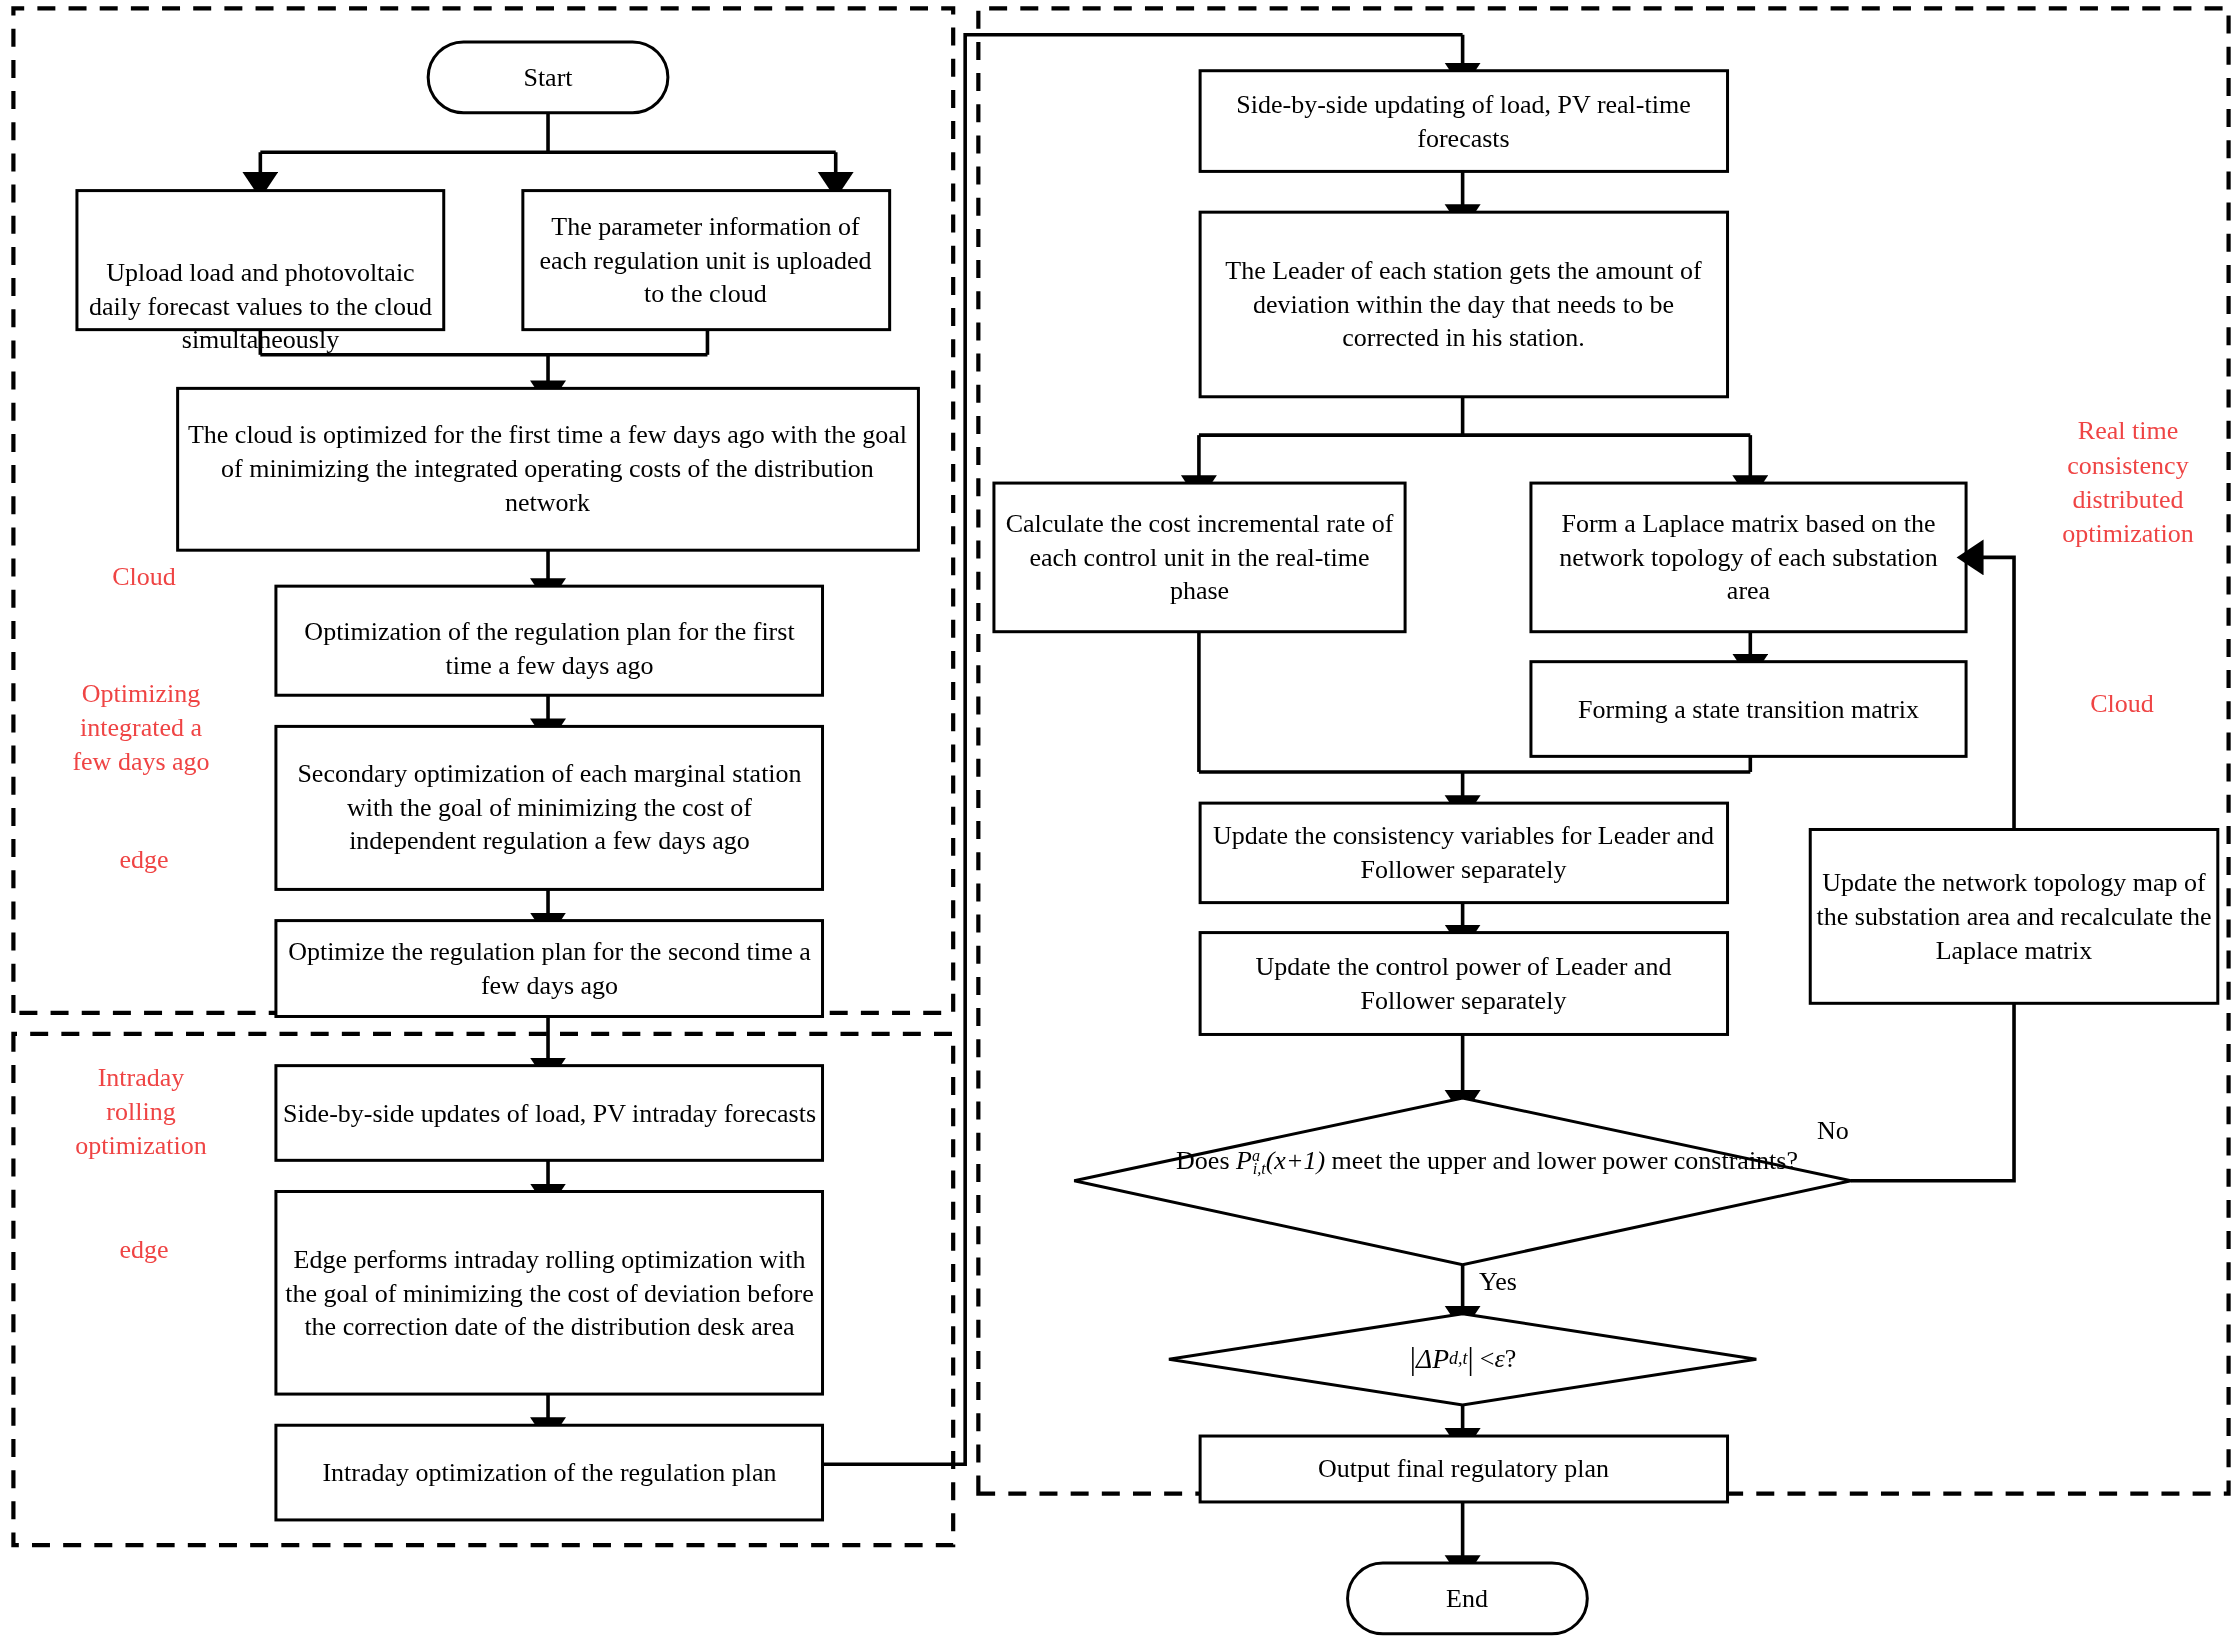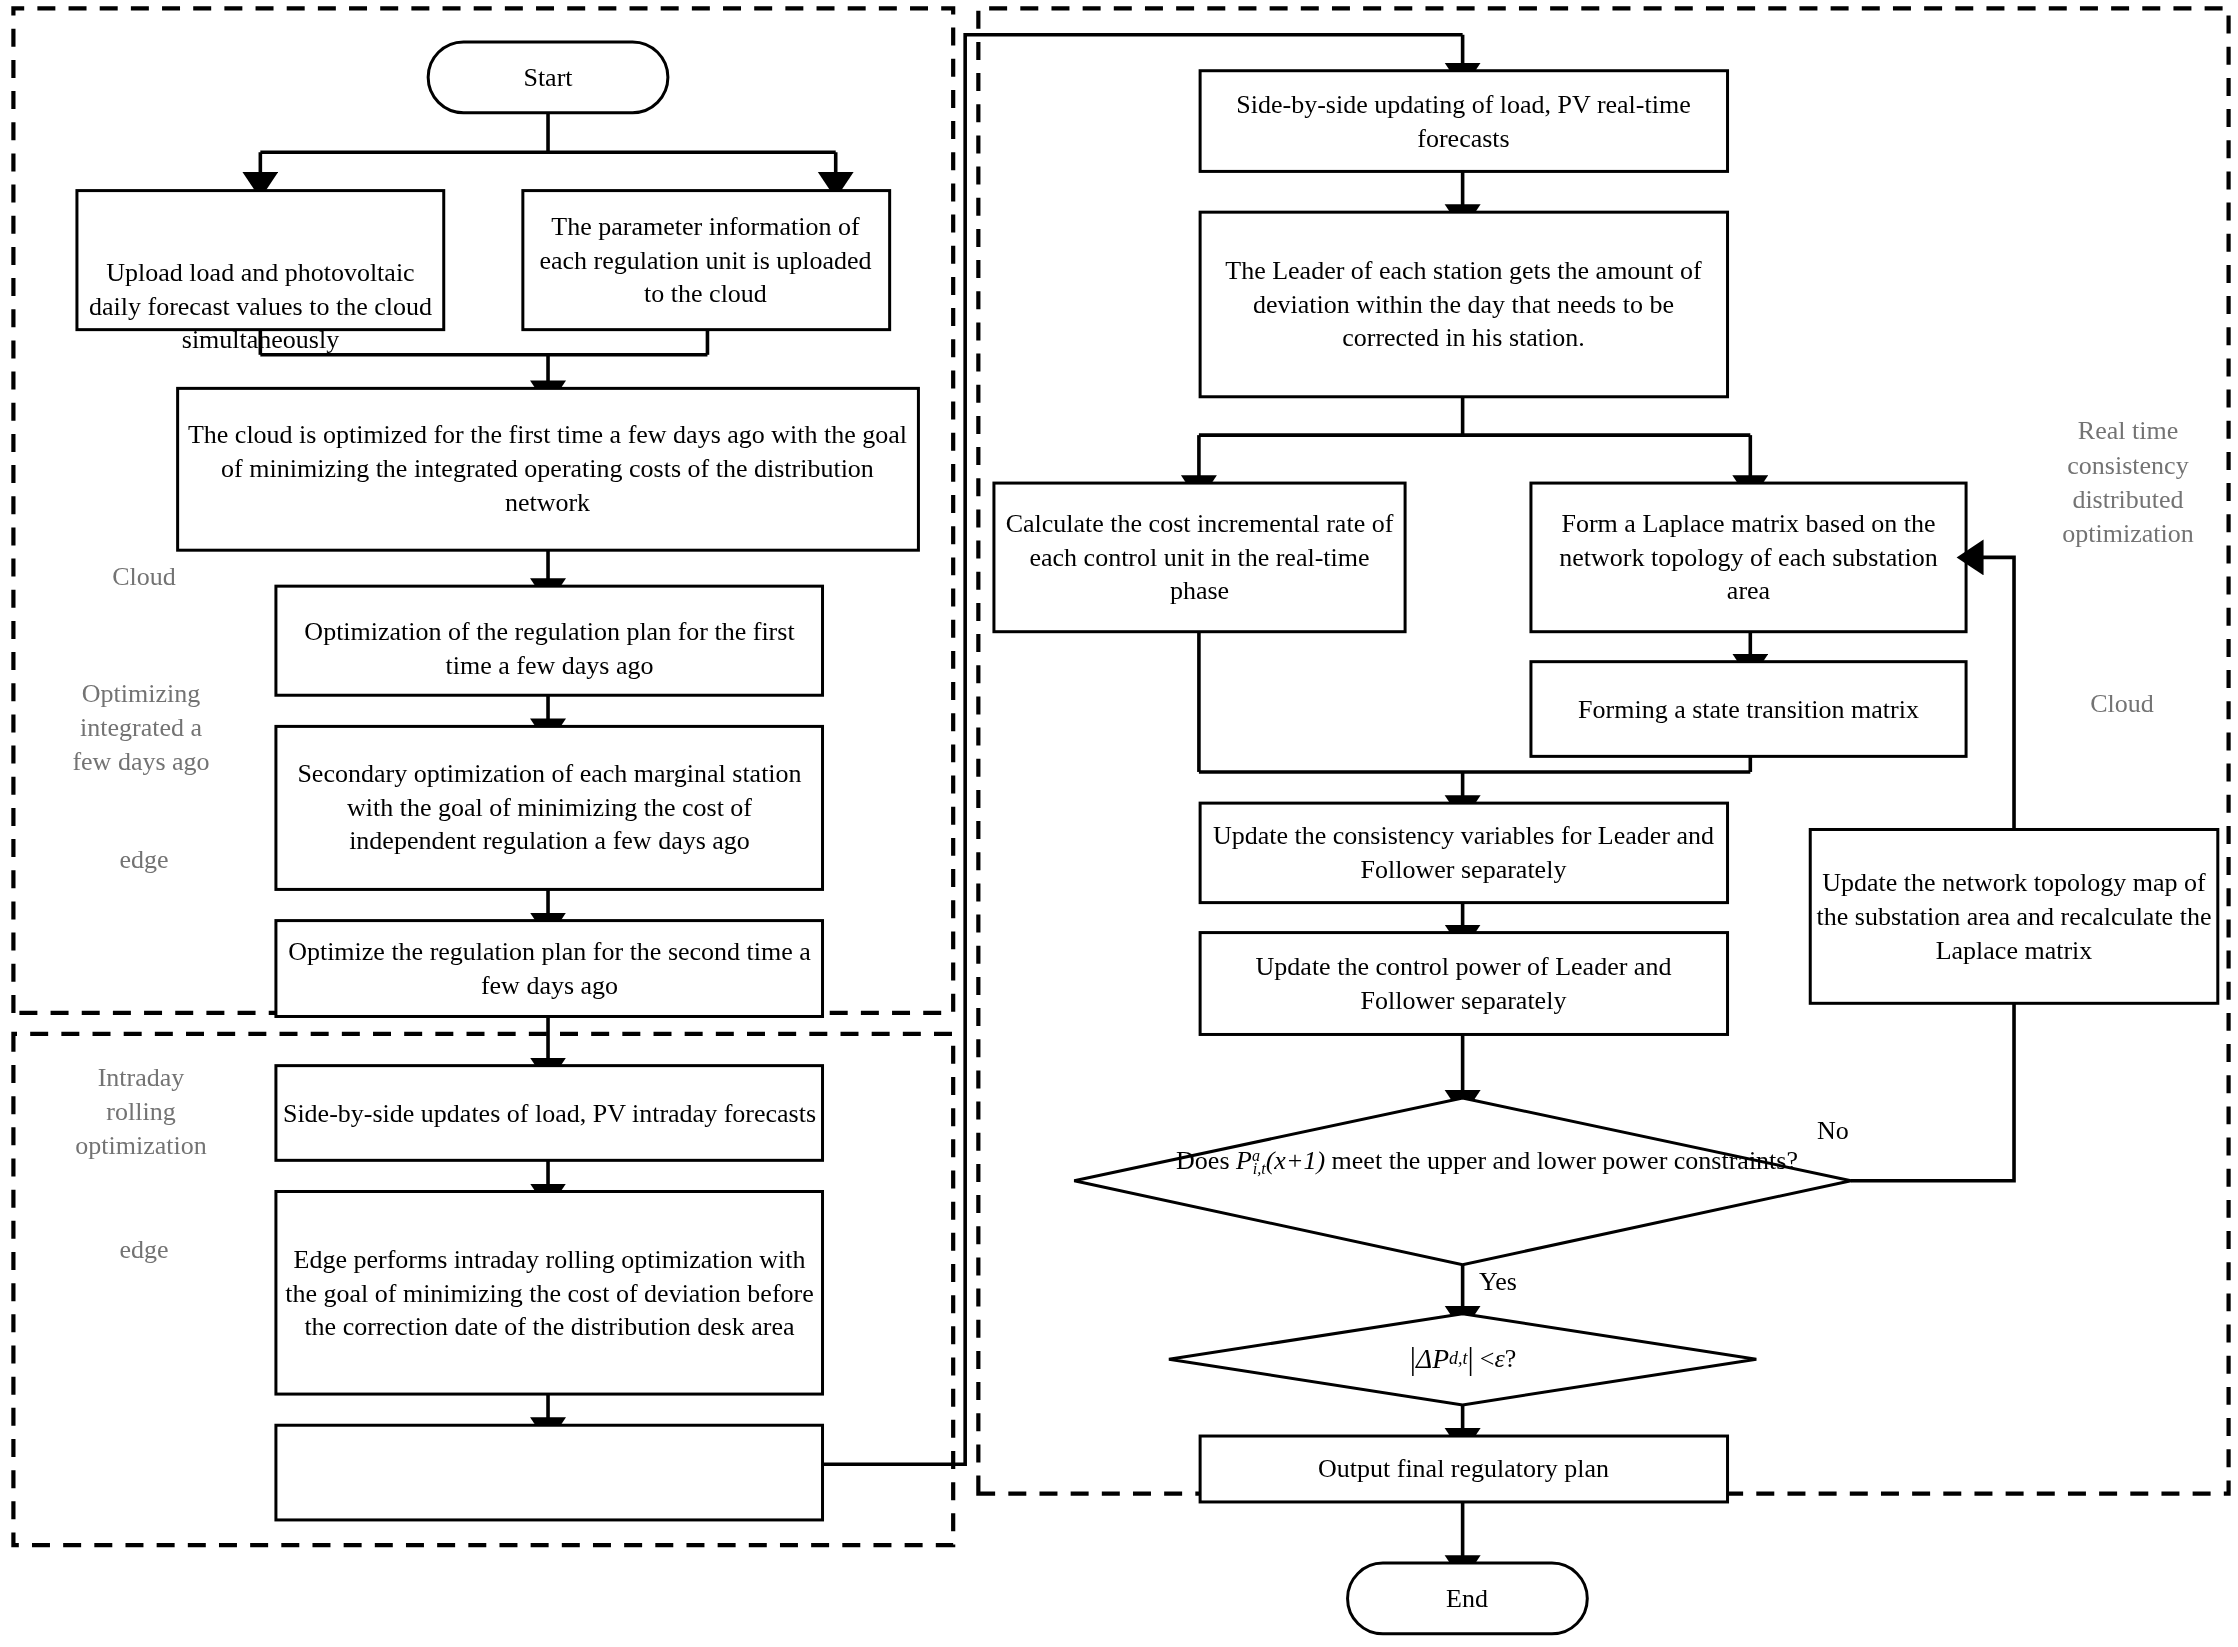--- a/index.html
+++ b/index.html
@@ -7,21 +7,21 @@
         font-family:"Liberation Serif","DejaVu Serif",serif;}
   svg{position:absolute;left:0;top:0;width:2239px;height:1647px;overflow:visible;}
   .node-text{
     position:absolute;display:flex;align-items:center;justify-content:center;
     text-align:center;color:#000;line-height:1.30;
     font-family:"Liberation Serif","DejaVu Serif",serif;
     font-size:26px;pointer-events:none;
   }
   .side-label{
     position:absolute;display:flex;align-items:center;justify-content:center;
-    text-align:center;color:#737373;line-height:1.32;font-size:26px;
+    text-align:center;color:#ef4444;line-height:1.32;font-size:26px;
     font-family:"Liberation Serif","DejaVu Serif",serif;
   }
   .edge-label{
     position:absolute;font-size:26px;color:#000;
     font-family:"Liberation Serif","DejaVu Serif",serif;
   }
   .mvar{font-family:"Liberation Serif","DejaVu Serif",serif;font-style:italic;}
   .sub{font-size:0.62em;vertical-align:-0.30em;font-style:italic;}
   .sup{font-size:0.62em;vertical-align:0.52em;font-style:italic;}
 </style>
@@ -190,20 +190,21 @@
 <div class="node-text" style="left:282px;top:594px;width:535px;height:109px;">Optimization of the regulation plan for the first time a few days ago</div>
 
 <div class="node-text" style="left:282px;top:726px;width:535px;height:163px;">Secondary optimization of each marginal station with the goal of minimizing the cost of independent regulation a few days ago</div>
 
 <div class="node-text" style="left:282px;top:921px;width:535px;height:96px;">Optimize the regulation plan for the second time a few days ago</div>
 
 <div class="node-text" style="left:282px;top:1066px;width:535px;height:95px;">Side-by-side updates of load, PV intraday forecasts</div>
 
 <div class="node-text" style="left:282px;top:1192px;width:535px;height:203px;">Edge performs intraday rolling optimization with the goal of minimizing the cost of deviation before the correction date of the distribution desk area</div>
 
+<div class="node-text" style="left:282px;top:1425px;width:535px;height:95px;">Intraday optimization of the regulation plan</div>
 
 <div class="side-label" style="left:60px;top:556px;width:168px;height:42px;white-space:pre-line;">Cloud</div>
 <div class="side-label" style="left:42px;top:671px;width:198px;height:114px;white-space:pre-line;">Optimizing
 integrated a
 few days ago</div>
 <div class="side-label" style="left:60px;top:839px;width:168px;height:42px;white-space:pre-line;">edge</div>
 <div class="side-label" style="left:42px;top:1055px;width:198px;height:114px;white-space:pre-line;">Intraday
 rolling
 optimization</div>
 <div class="side-label" style="left:60px;top:1229px;width:168px;height:42px;white-space:pre-line;">edge</div>

